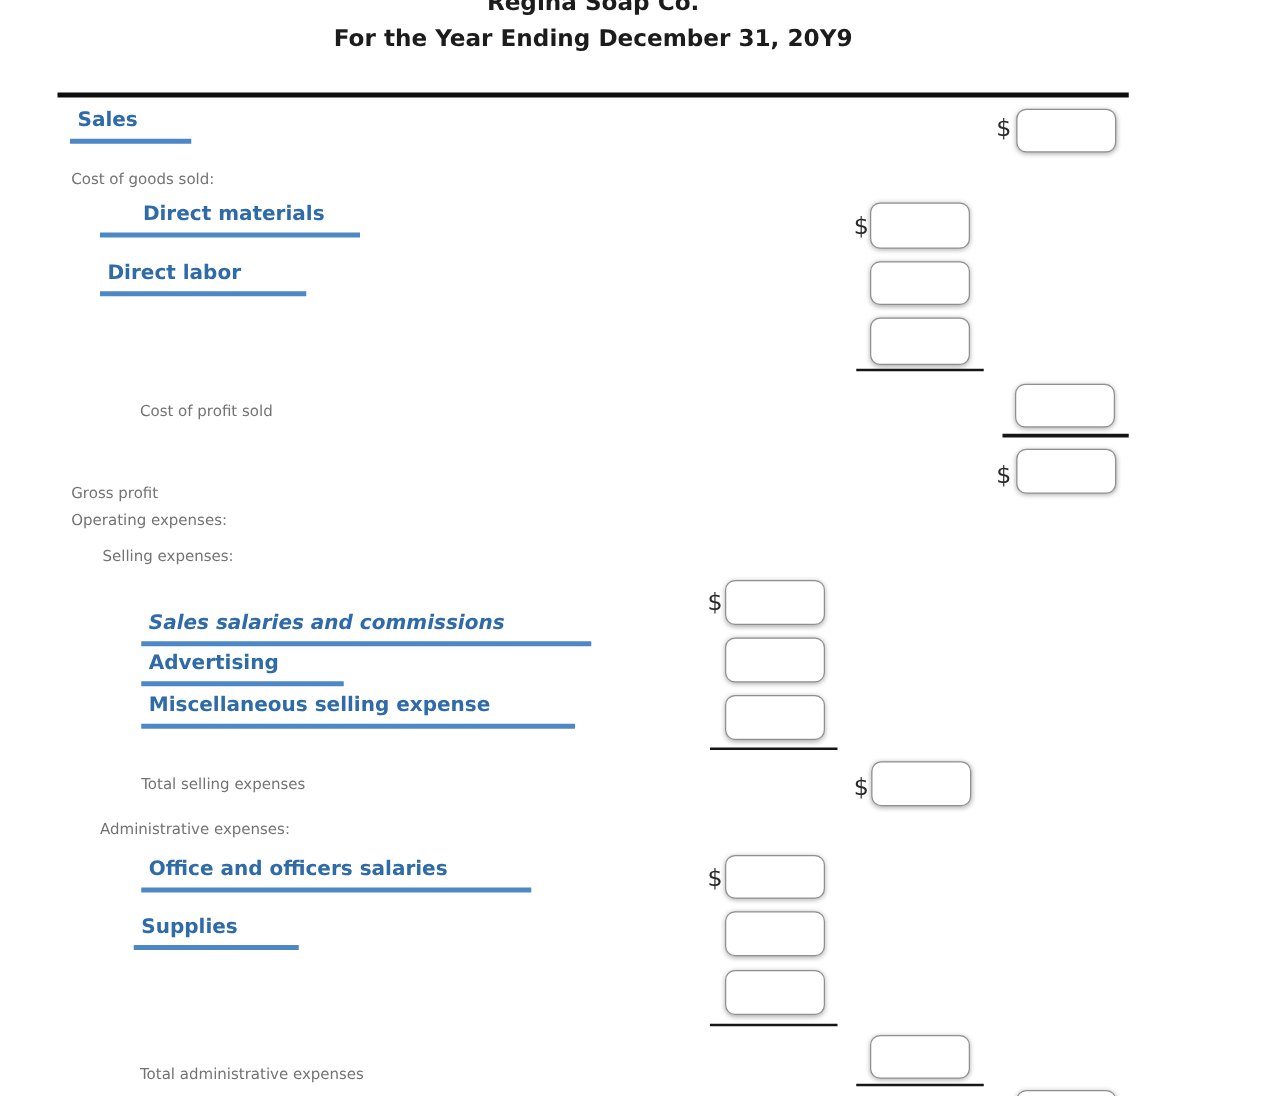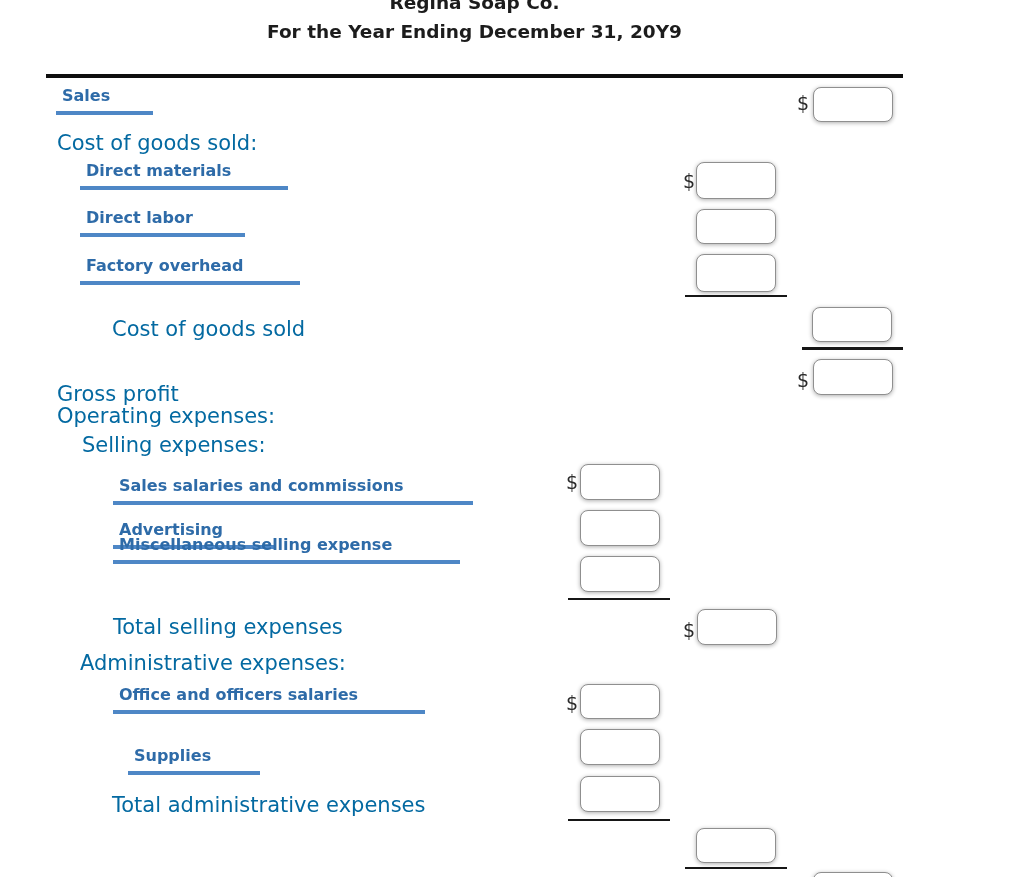--- a/index.html
+++ b/index.html
@@ -8,21 +8,21 @@
     background:#ffffff;
     font-family:"DejaVu Sans","Liberation Sans",sans-serif;
     color:#1f1f1f;
   }
   .hdr {
     position:absolute; left:46px; top:-12px; width:857px;
     text-align:center; font-weight:bold; color:#1c1c1c;
   }
   .hdr-line { font-size:18.5px; line-height:29px; white-space:nowrap; }
   .toprule { position:absolute; left:46px; top:74px; width:857px; height:4px; background:#0e0e0e; }
-  .lbl { position:absolute; font-size:21px; line-height:20px; color:#0369a1; white-space:nowrap; }
+  .lbl { position:absolute; font-size:12px; line-height:20px; color:#737373; white-space:nowrap; }
   .acct {
     position:absolute; box-sizing:border-box;
     font-size:16px; font-weight:bold; line-height:20px; white-space:nowrap;
     color:var(--account-link-blue,#2e6ba8);
     padding:0 0 5px 6px;
     border-bottom:4px solid var(--account-underline-blue,#4e87c6);
     cursor:pointer;
   }
   .dollar { position:absolute; font-size:19px; line-height:20px; color:#2a2a2a; }
   .amt {
@@ -46,68 +46,67 @@
     <div class="hdr-line">For the Year Ending December 31, 20Y9</div>
   </div>
   <div class="toprule"></div>
 
   <div class="acct" style="left:56px;top:86px;width:97px;">Sales</div>
   <span class="dollar" style="left:797px;top:93px;">$</span>
   <input class="amt" style="left: 813px; top: 87px; height: 35px;" value="">
 
   <div class="lbl" style="left:57px;top:133px;">Cost of goods sold:</div>
 
-  <div class="acct" style="left:80px;top:161px;width:208px;">Direct materials</div>
+  <div class="acct" style="left:80px;top:161px;width:208px;text-align:center;">Direct materials</div>
   <span class="dollar" style="left:683px;top:171px;">$</span>
   <input class="amt" style="left: 696px; top: 162px; height: 37px;" value="">
 
   <div class="acct" style="left:80px;top:208px;width:165px;">Direct labor</div>
   <input class="amt" style="left: 696px; top: 209px; height: 35px;" value="">
 
-  <div class="acct" style="left:80px;top:256px;width:220px;">Factory overhead</div>
   <input class="amt" style="left: 696px; top: 254px; height: 38px;" value="">
   <div class="rule" style="left:685px;top:295px;width:102px;"></div>
 
-  <div class="lbl" style="left:112px;top:319px;">Cost of goods sold</div>
+  <div class="lbl" style="left:112px;top:319px;">Cost of profit sold</div>
   <input class="amt" style="left: 812px; top: 307px; height: 35px;" value="">
   <div class="rule" style="left:802px;top:347px;width:101px;height:3px;"></div>
 
   <div class="lbl" style="left:57px;top:368px;margin-top:16px;">Gross profit</div>
   <span class="dollar" style="left:797px;top:370px;">$</span>
   <input class="amt" style="left: 813px; top: 359px;" value="">
 
   <div class="lbl" style="left:57px;top:406px;">Operating expenses:</div>
   <div class="lbl" style="left:82px;top:435px;">Selling expenses:</div>
 
-  <div class="acct" style="left:113px;top:476px;width:360px;">Sales salaries and commissions</div>
+  <div class="acct" style="left:113px;top:488px;width:360px;font-style:italic;">Sales salaries and commissions</div>
   <span class="dollar" style="left:566px;top:472px;">$</span>
   <input class="amt" style="left: 580px; top: 464px;" value="">
 
   <div class="acct" style="left:113px;top:520px;width:162px;">Advertising</div>
   <input class="amt" style="left: 580px; top: 510px;" value="">
 
-  <div class="acct" style="left:113px;top:535px;width:347px;">Miscellaneous selling expense</div>
+  <div class="acct" style="left:113px;top:554px;width:347px;">Miscellaneous selling expense</div>
   <input class="amt" style="left: 580px; top: 556px;" value="">
   <div class="rule" style="left:568px;top:598px;width:102px;"></div>
 
   <div class="lbl" style="left:113px;top:617px;text-align:center;">Total selling expenses</div>
   <span class="dollar" style="left:683px;top:620px;">$</span>
   <input class="amt" style="left: 697px; top: 609px;" value="">
 
   <div class="lbl" style="left:80px;top:653px;text-align:center;">Administrative expenses:</div>
 
   <div class="acct" style="left:113px;top:685px;width:312px;">Office and officers salaries</div>
   <span class="dollar" style="left:566px;top:693px;">$</span>
   <input class="amt" style="left: 580px; top: 684px; height: 35px;" value="">
 
-  <div class="acct" style="left:128px;top:731px;width:132px;margin-top:15px;">Supplies</div>
+  <div class="acct" style="left:107px;top:731px;width:132px;">Supplies</div>
   <input class="amt" style="left: 580px; top: 729px;" value="">
 
   <input class="amt" style="left: 580px; top: 776px;" value="">
   <div class="rule" style="left:568px;top:819px;width:102px;"></div>
 
-  <div class="lbl" style="left:112px;top:795px;text-align:center;">Total administrative expenses</div>
+  <div class="lbl" style="left:112px;top:849px;text-align:center;">Total administrative expenses</div>
   <input class="amt" style="left: 696px; top: 828px; height: 35px;" value="">
   <div class="rule" style="left:685px;top:867px;width:102px;"></div>
 
   <input class="amt" style="left: 813px; top: 872px;" value="">
 
 </div>
 
 </body></html>

